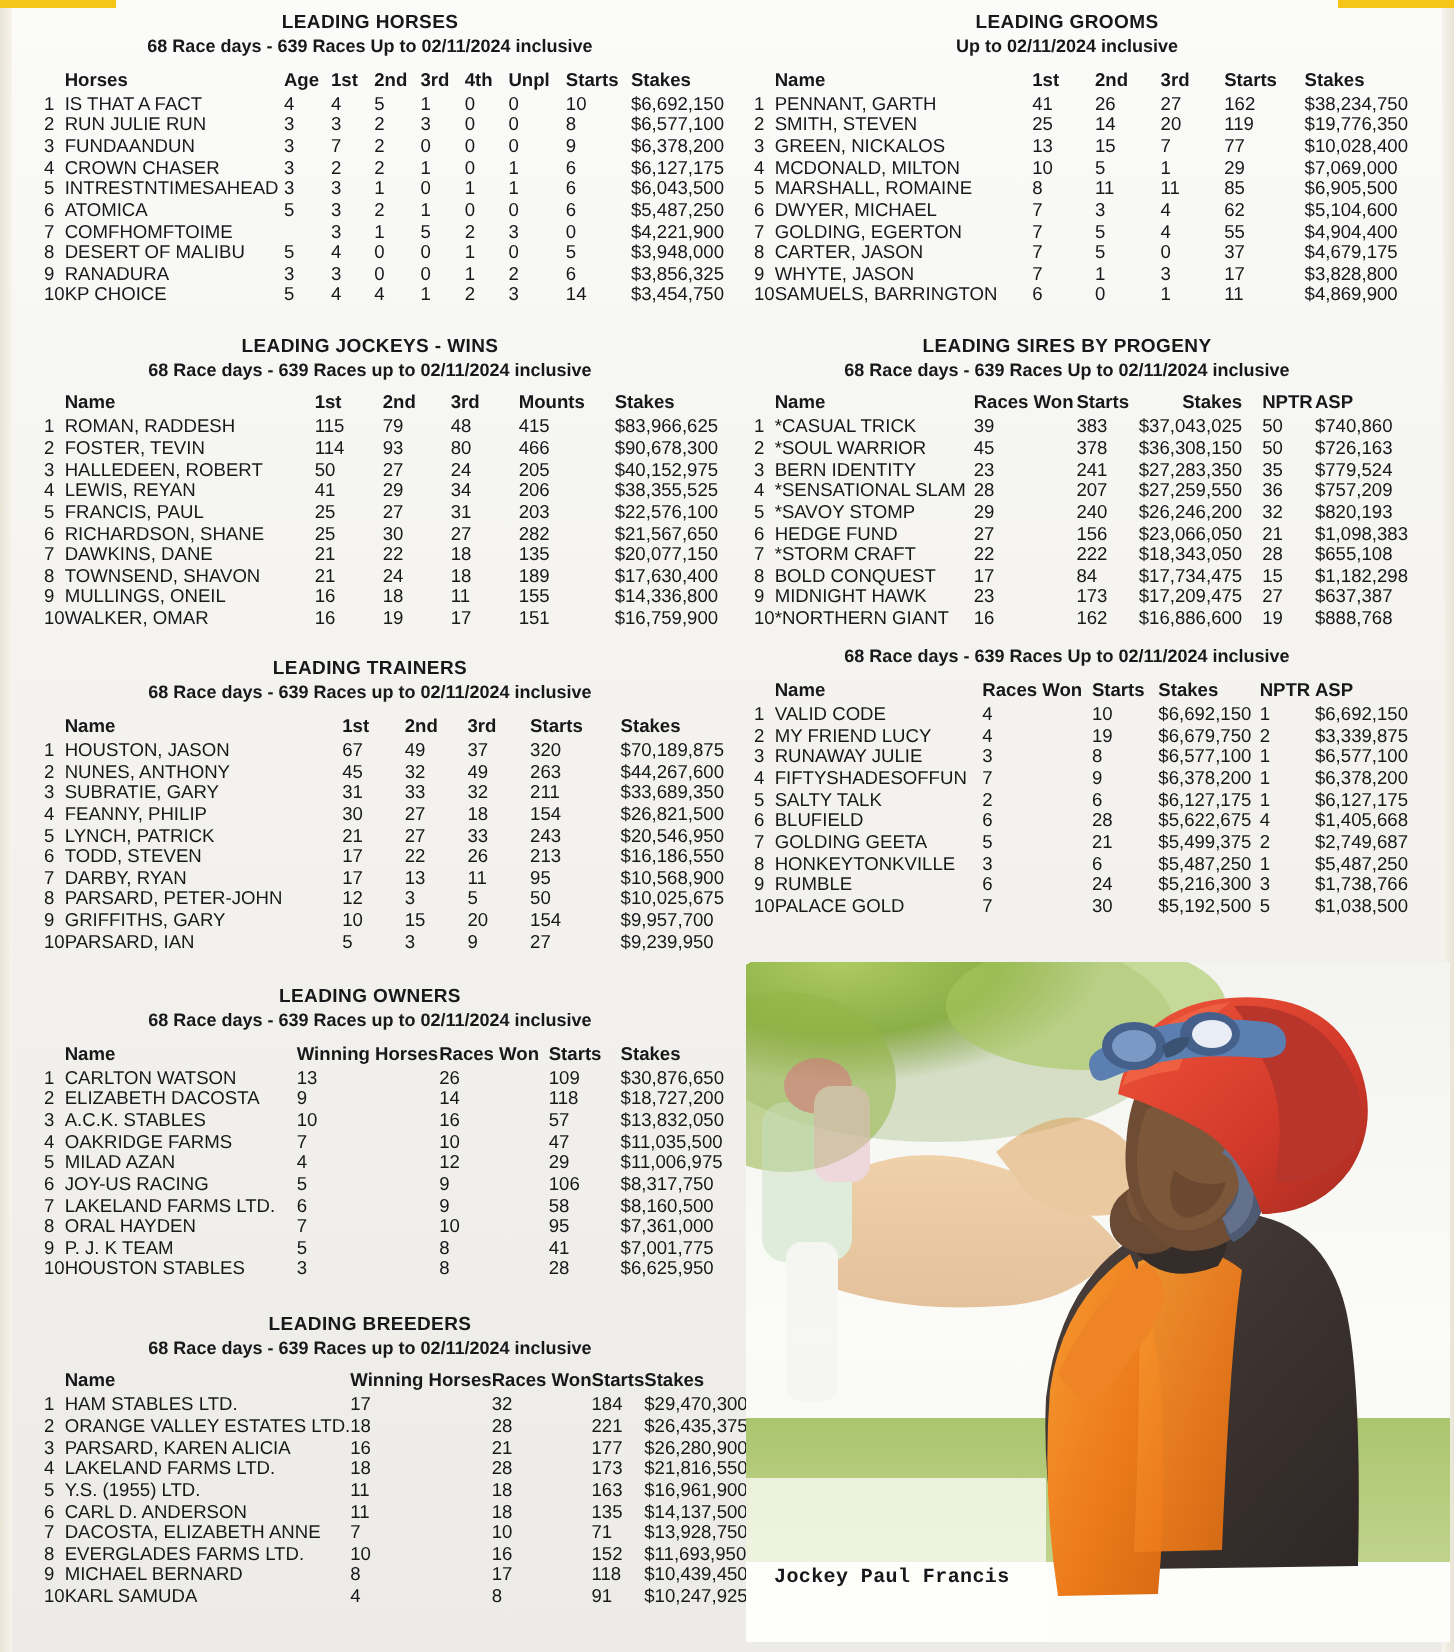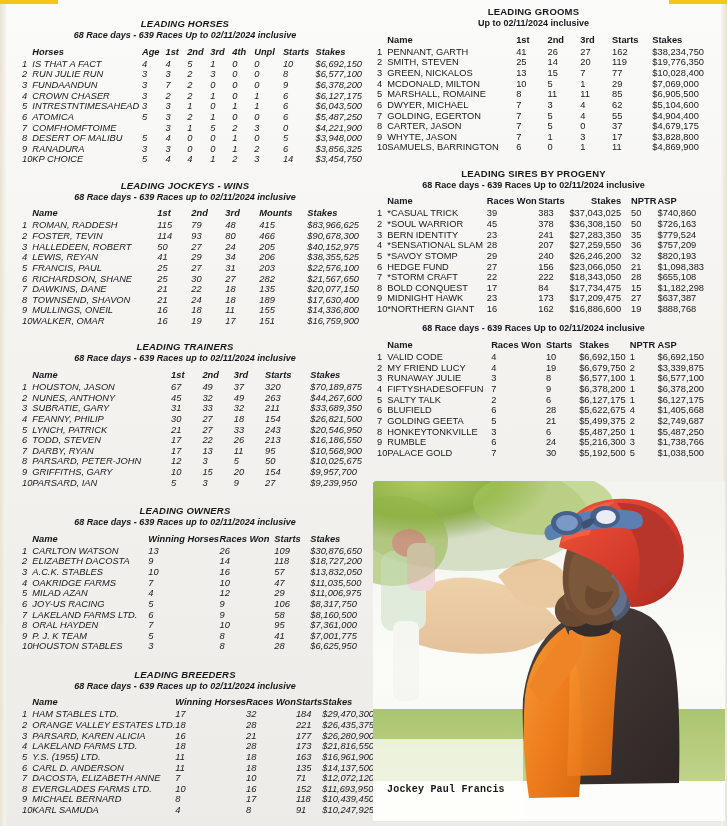--- a/index.html
+++ b/index.html
@@ -27,21 +27,21 @@
   }
   .edge-left { left: 0; }
   .edge-right { right: 0; background: linear-gradient(270deg, #e8e3d4, #f6f4ee); }
   .accent-bar {
     position: absolute; top: 0; height: 4px;
     background: #f5c518;
   }
   .accent-l { left: 0; width: 58px; }
   .accent-r { right: 0; width: 58px; }
 
-  .col-left  { position: absolute; left: 0;   top: 12px; width: 370px; font-style: italic; }
+  .col-left  { position: absolute; left: 0;   top: 0; width: 370px; }
   .col-right { position: absolute; left: 355px; top: 0; width: 357px; }
 
   .block { padding: 0 8px; }
 
   .blk-title {
     text-align: center;
     font-weight: bold;
     font-size: 9.5px;
     letter-spacing: .2px;
     margin: 0;
@@ -677,21 +677,21 @@
               <td class="c-rw">18</td>
               <td class="c-starts">135</td>
               <td class="c-stakes">$14,137,500</td>
             </tr>
             <tr>
               <td class="c-rank">7</td>
               <td class="c-name">DACOSTA, ELIZABETH ANNE</td>
               <td class="c-wh">7</td>
               <td class="c-rw">10</td>
               <td class="c-starts">71</td>
-              <td class="c-stakes">$12,072,120</td>
+              <td class="c-stakes">$13,928,750</td>
             </tr>
             <tr>
               <td class="c-rank">8</td>
               <td class="c-name">EVERGLADES FARMS LTD.</td>
               <td class="c-wh">10</td>
               <td class="c-rw">16</td>
               <td class="c-starts">152</td>
               <td class="c-stakes">$11,693,950</td>
             </tr>
             <tr>

